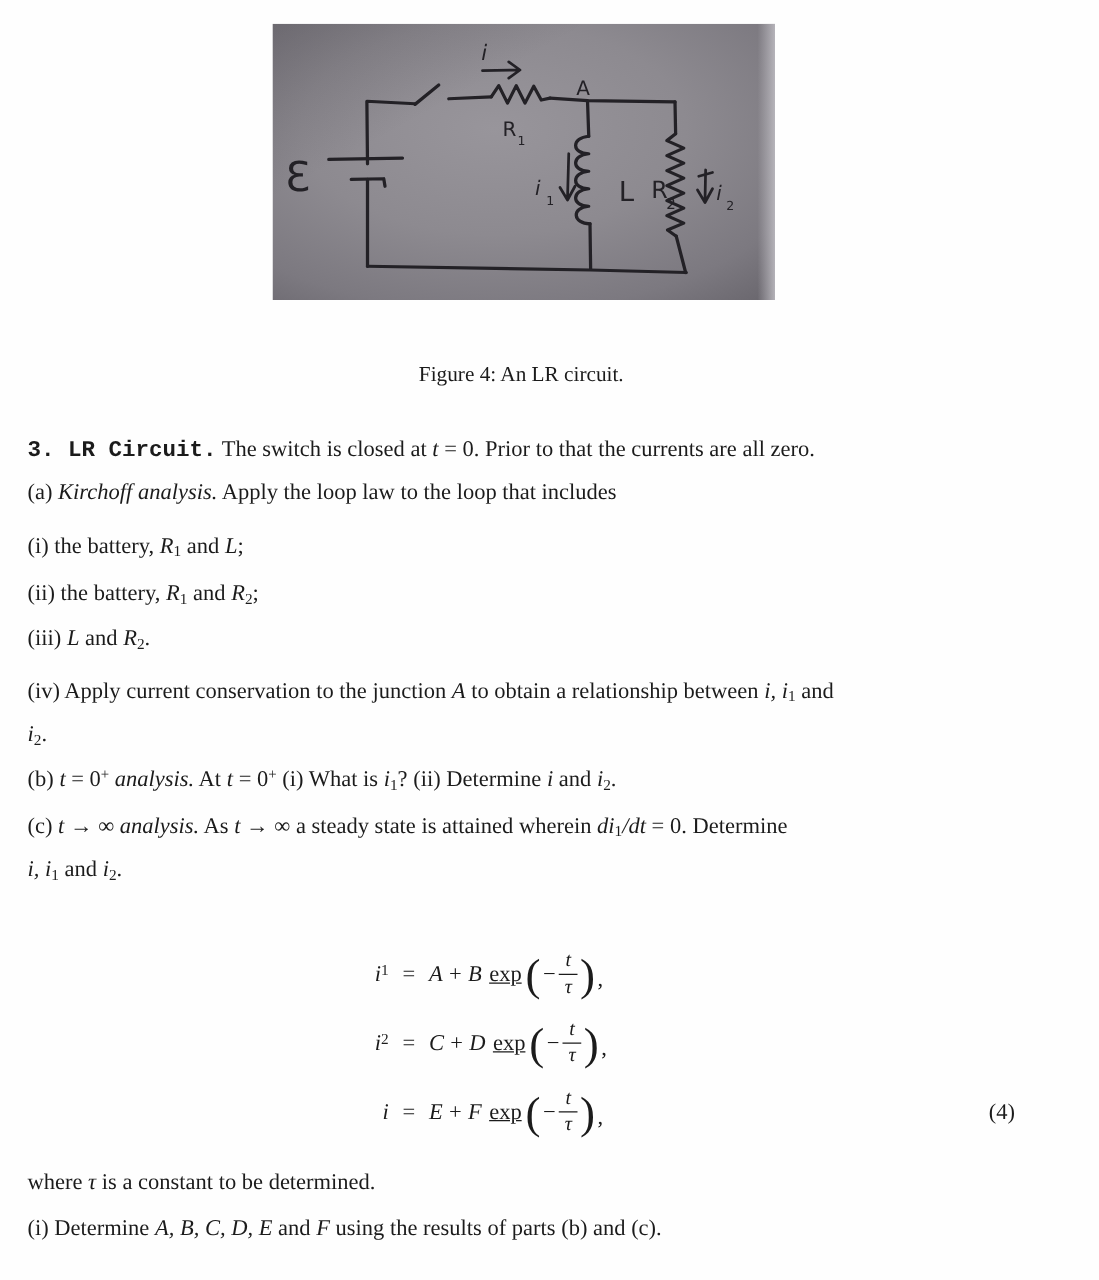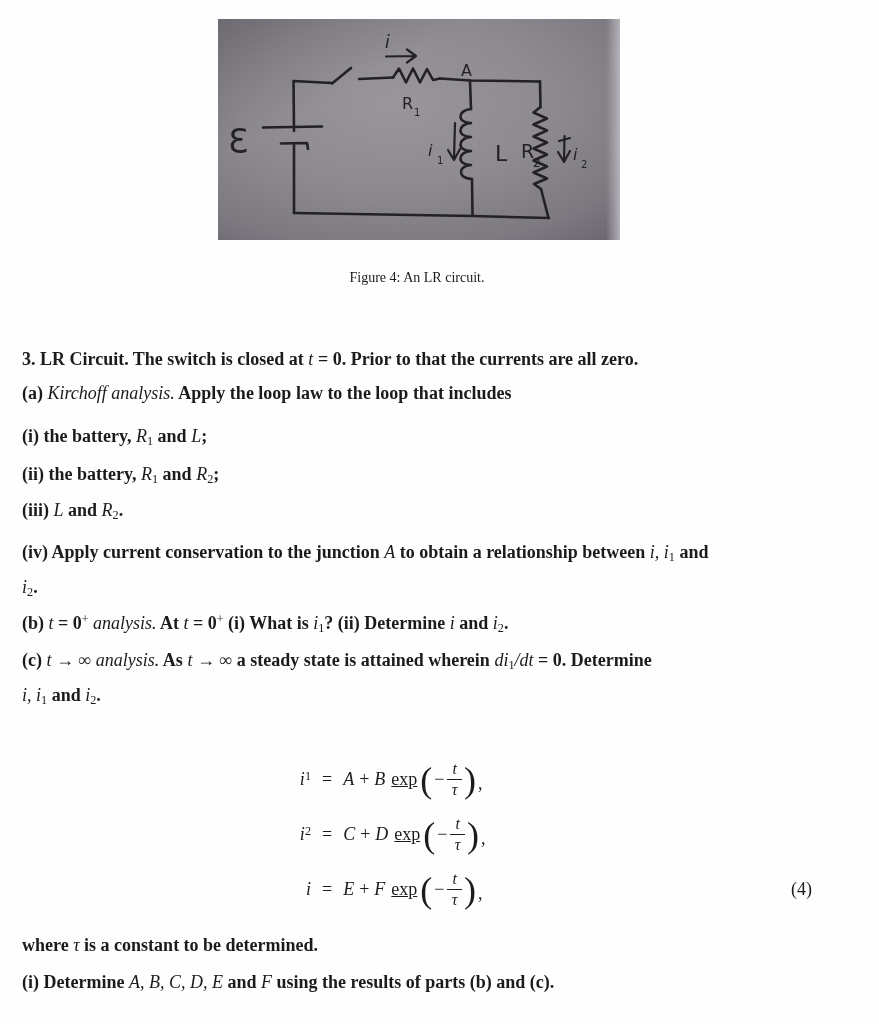--- a/index.html
+++ b/index.html
@@ -2,24 +2,24 @@
 <html><head>
 <meta charset="utf-8">
 <style>
   html,body{margin:0;padding:0;background:#ffffff;}
   .page{
     position:relative;width:879px;height:1024px;background:#fefefe;
     font-family:"Liberation Serif","DejaVu Serif",serif;color:#1b1b1b;overflow:hidden;
   }
   .photo{position:absolute;left:218px;top:19px;width:402px;height:221px;}
   .photo svg{display:block;width:402px;height:221px;}
-  .caption{position:absolute;left:22px;top:270px;width:790px;text-align:center;font-size:14px;}
+  .caption{position:absolute;left:22px;top:290px;width:790px;text-align:center;font-size:17px;}
   .para{position:absolute;left:22px;width:800px;font-size:18px;line-height:30px;margin:0;}
-  .seg-r{font-style:normal;font-weight:bold;}
-  .seg-b{font-weight:bold;}
+  .seg-r{font-style:normal;}
+  .seg-b{font-weight:bold;font-family:Liberation Mono, monospace;}
   .seg-i{font-style:italic;}
   .seg-sub{font-size:68%;vertical-align:-0.24em;font-style:normal;}
   .seg-sup{font-size:66%;vertical-align:0.5em;font-style:normal;}
   
   .eqblock{position:absolute;left:281px;top:752px;width:531px;font-size:18px;}
   .eqrow{display:flex;align-items:center;height:55px;}
   .eq-lhs{width:30px;display:inline-flex;justify-content:flex-end;font-style:italic;}
   .eq-rel{margin:0 11px;}
   .eq-var{font-style:italic;}
   .eq-plus{margin:0 5px;}

